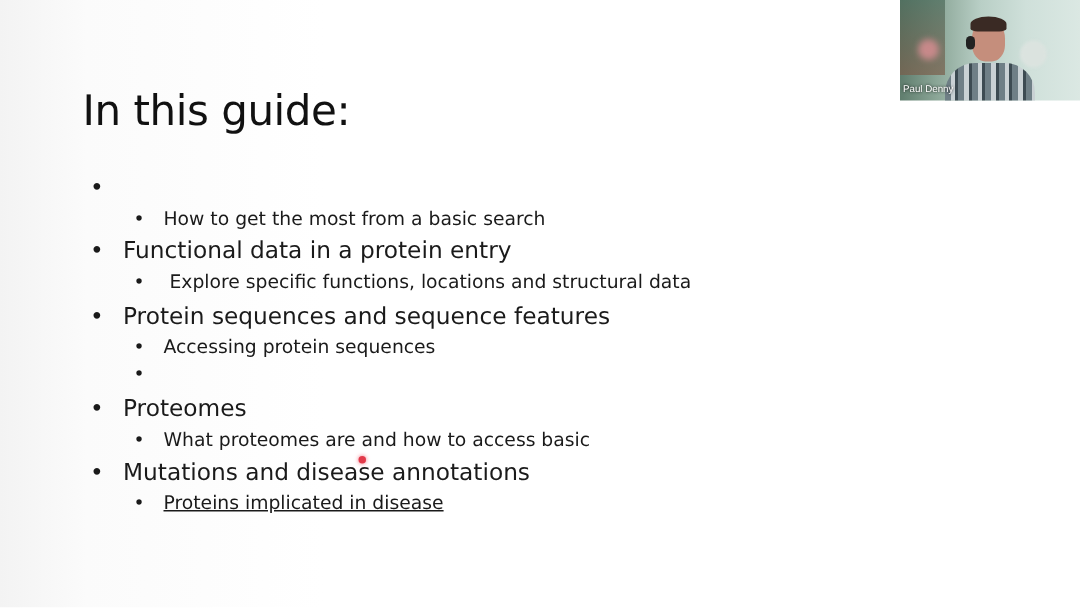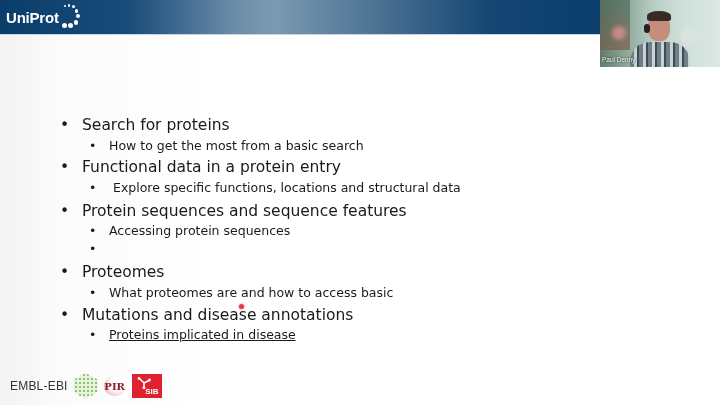--- a/index.html
+++ b/index.html
@@ -80,42 +80,27 @@
   .wc-name {
     position:absolute; left:2px; top:56px; font-size:6.5px; color:#fff; text-shadow:0 0 2px #000;
     font-family:"Liberation Sans",sans-serif;
   }
 </style>
 </head>
 <body>
 
 <div class="slide">
 
-  <div class="header-band">
-    <div class="logo">
-      <span class="logo-text">UniProt</span>
-      <div class="logo-dots">
-        <span style="left:4px;top:3px;width:2px;height:2px;"></span>
-        <span style="left:8px;top:2px;width:2.5px;height:2.5px;"></span>
-        <span style="left:12px;top:3px;width:3px;height:3px;"></span>
-        <span style="left:15px;top:7px;width:3.5px;height:3.5px;"></span>
-        <span style="left:16px;top:12px;width:4px;height:4px;"></span>
-        <span style="left:14px;top:18px;width:4.5px;height:4.5px;"></span>
-        <span style="left:8px;top:21px;width:5px;height:5px;"></span>
-        <span style="left:2px;top:21px;width:5px;height:5px;"></span>
-      </div>
-    </div>
-  </div>
 
+  <div class="title">In this guide:</div>
 
   <div class="list">
 
     <div class="item l1" style="left:60px;top:116px;">
       <span class="bullet" style="left:0;">•</span>
-      <span style="margin-left:22px;">Search for proteins</span>
     </div>
     <div class="item l2" style="left:89px;top:138px;">
       <span class="bullet" style="left:0;">•</span>
       <span style="margin-left:20px;">How to get the most from a basic search</span>
     </div>
 
     <div class="item l1" style="left:60px;top:158px;">
       <span class="bullet" style="left:0;">•</span>
       <span style="margin-left:22px;">Functional data in a protein entry</span>
     </div>
@@ -150,36 +135,20 @@
       <span style="margin-left:22px;margin-top:47px;">Mutations and disease annotations</span>
     </div>
     <div class="item l2" style="left:89px;top:327px;">
       <span class="bullet" style="left:0;">•</span>
       <span style="margin-left:20px;text-decoration:underline;">Proteins implicated in disease</span>
     </div>
   </div>
 
   <div class="laser"></div>
 
-  <div class="footer-logos">
-    <span class="embl-text">EMBL-EBI</span>
-    <div class="hex"></div>
-    <div class="pir">
-      <span>PIR</span>
-    </div>
-    <div class="sib">
-      <svg class="sib-y" viewBox="0 0 14 12">
-        <path d="M7 6 L2 1 M7 6 L13 3 M7 6 L7 11" stroke="#fff" stroke-width="1.6" fill="none"></path>
-        <circle cx="2" cy="1.5" r="1.4" fill="#fff"></circle>
-        <circle cx="12.5" cy="3" r="1.4" fill="#fff"></circle>
-        <circle cx="7" cy="11" r="1.4" fill="#fff"></circle>
-      </svg>
-      <span class="sib-t">SIB</span>
-    </div>
-  </div>
 </div>
 
 <div class="webcam">
   <div class="wc-wall"></div>
   <div class="wc-flower"></div>
   <div class="wc-clock"></div>
   <div class="wc-body"></div>
   <div class="wc-head"></div>
   <div class="wc-hair"></div>
   <div class="wc-headset"></div>

